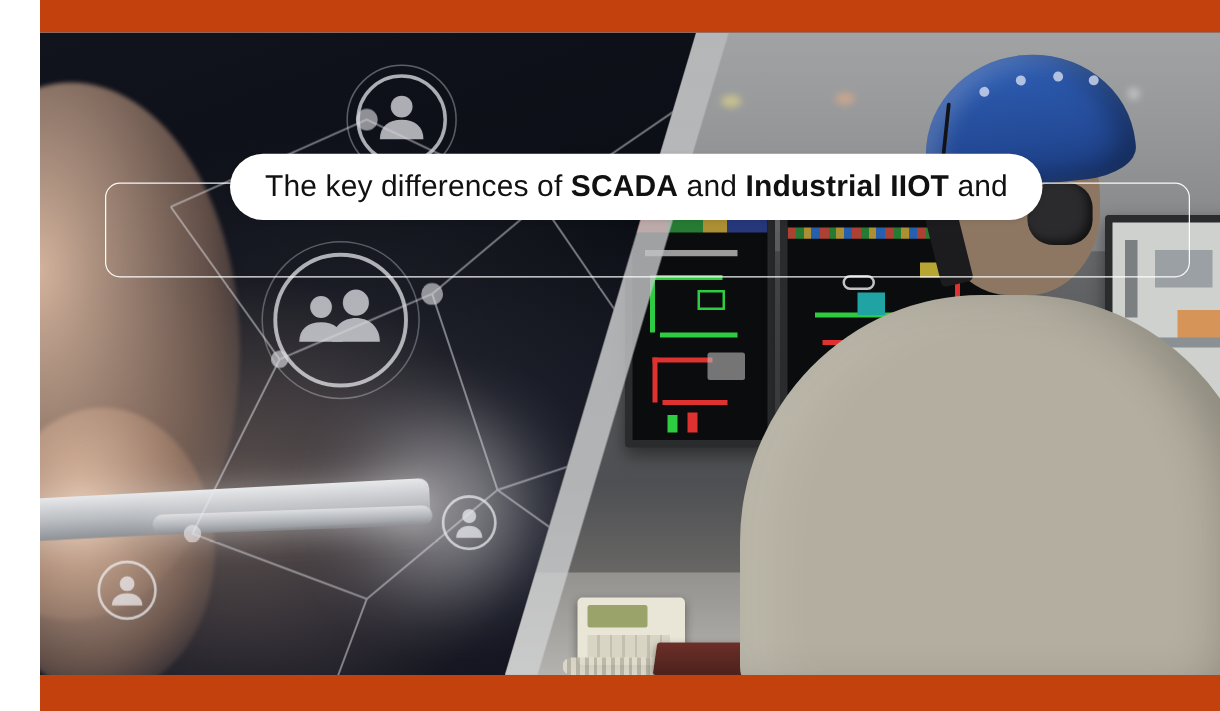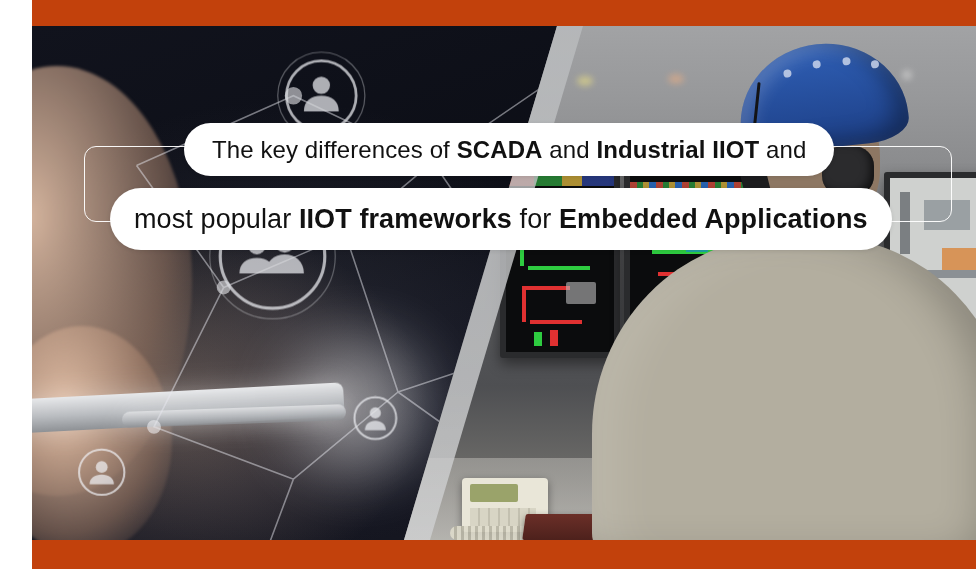--- a/index.html
+++ b/index.html
@@ -279,17 +279,14 @@
     <div class="diag-edge"></div>
 
   </div>
 
   <div class="frame"></div>
 
   <div class="pill pill1">
     <span><span>The key differences of </span><span class="b">SCADA</span><span> and </span><span class="b">Industrial IIOT</span><span> and</span></span>
   </div>
 
-  <div class="pill pill2">
-    <span><span>most popular </span><span class="b">IIOT frameworks</span><span> for </span><span class="b">Embedded Applications</span></span>
-  </div>
 
 </div>
 
 </body></html>

